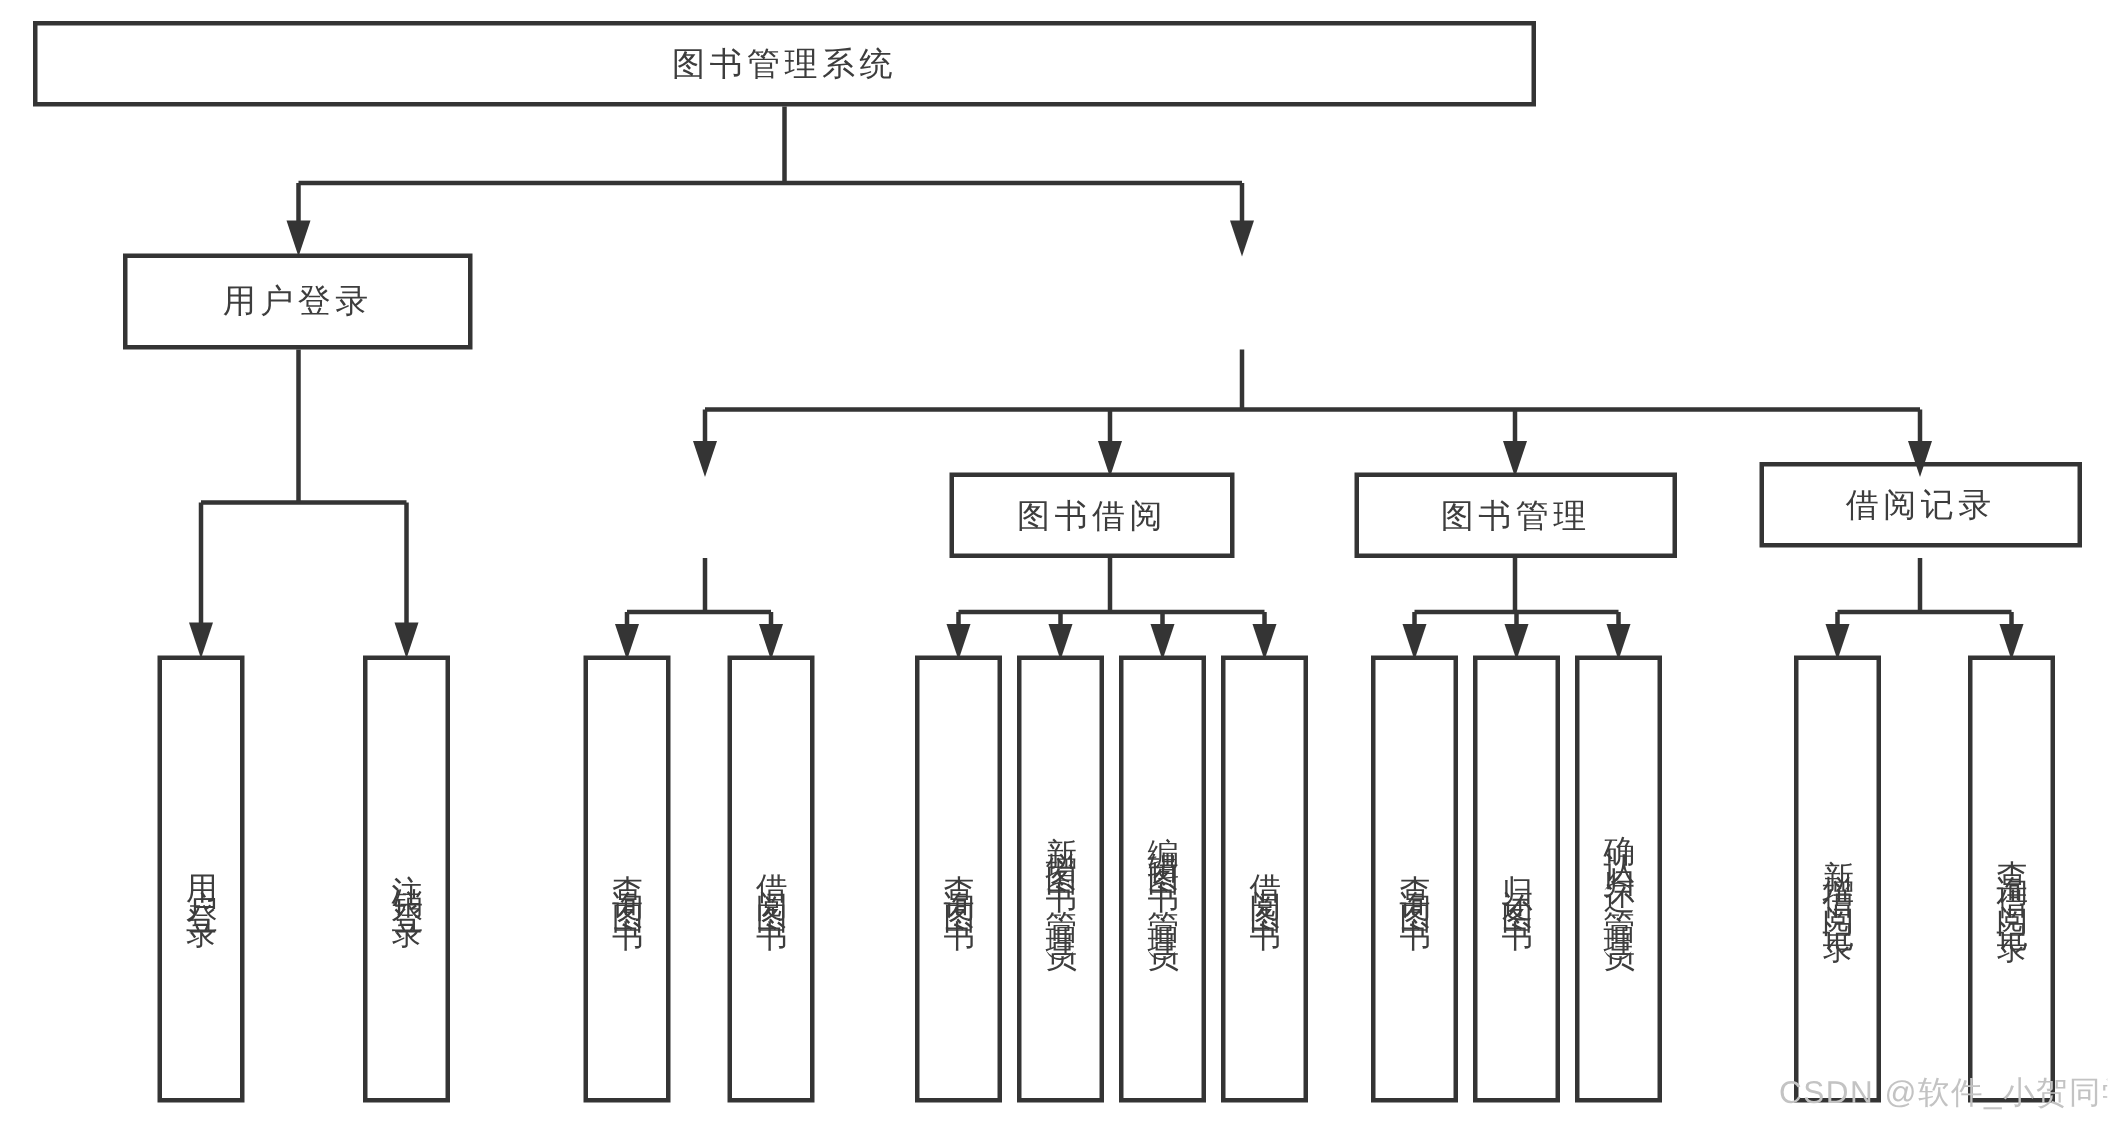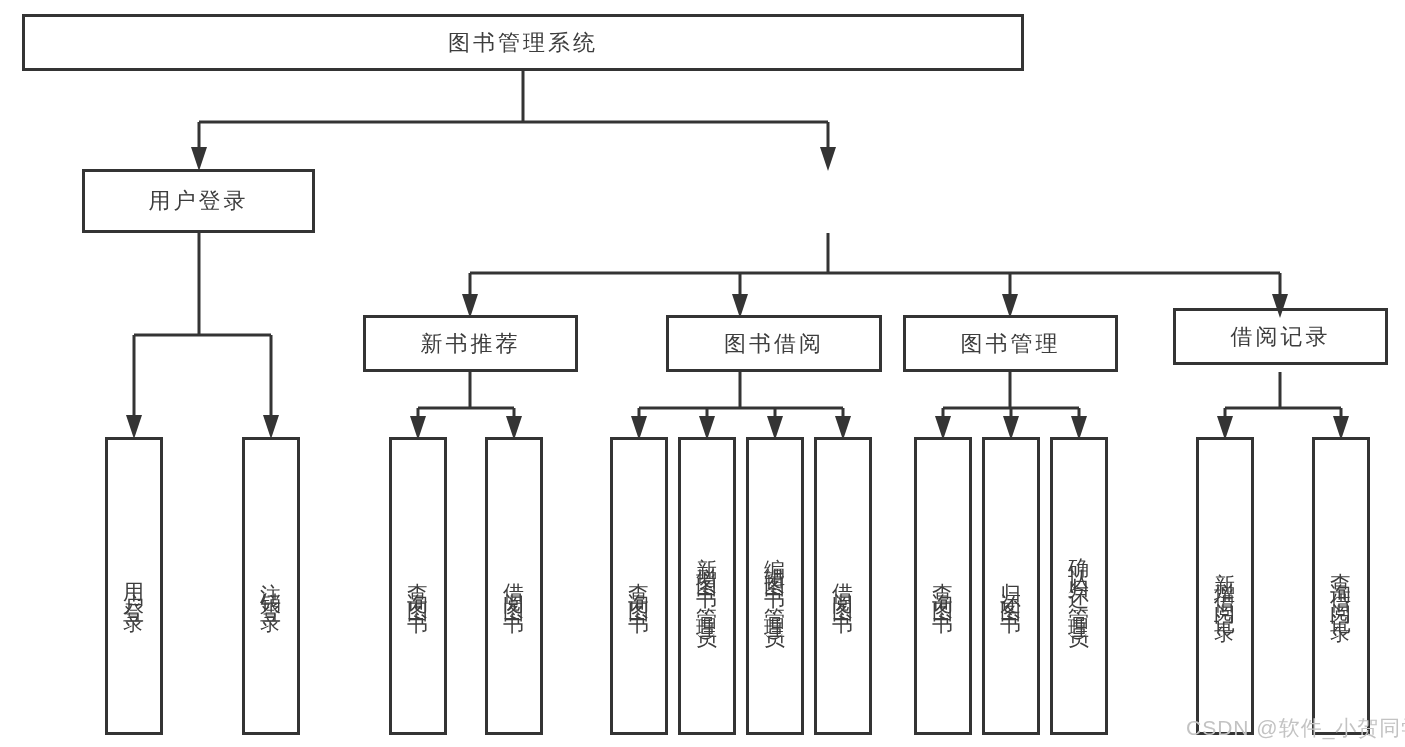--- a/index.html
+++ b/index.html
@@ -111,24 +111,21 @@
   </svg>
 
   <div class="node" style="left:22px; top:14px; width:1002px; height:57px">
     <span>图书管理系统</span>
   </div>
 
   <div class="node" style="left:82px; top:169px; width:233px; height:64px">
     <span>用户登录</span>
   </div>
 
-  <div class="node" style="left:363px; top:315px; width:215px; height:57px">
-    <span>新书推荐</span>
-  </div>
-  <div class="node" style="left:666px; top:315px; width:216px; height:57px">
+  <div class="node" style="left:633px; top:315px; width:190px; height:57px">
     <span>图书借阅</span>
   </div>
   <div class="node" style="left:903px; top:315px; width:215px; height:57px">
     <span>图书管理</span>
   </div>
   <div class="node" style="left:1173px; top:308px; width:215px; height:57px">
     <span>借阅记录</span>
   </div>
 
   <div class="vnode" style="left:105px; top:437px; width:58px; height:298px">

